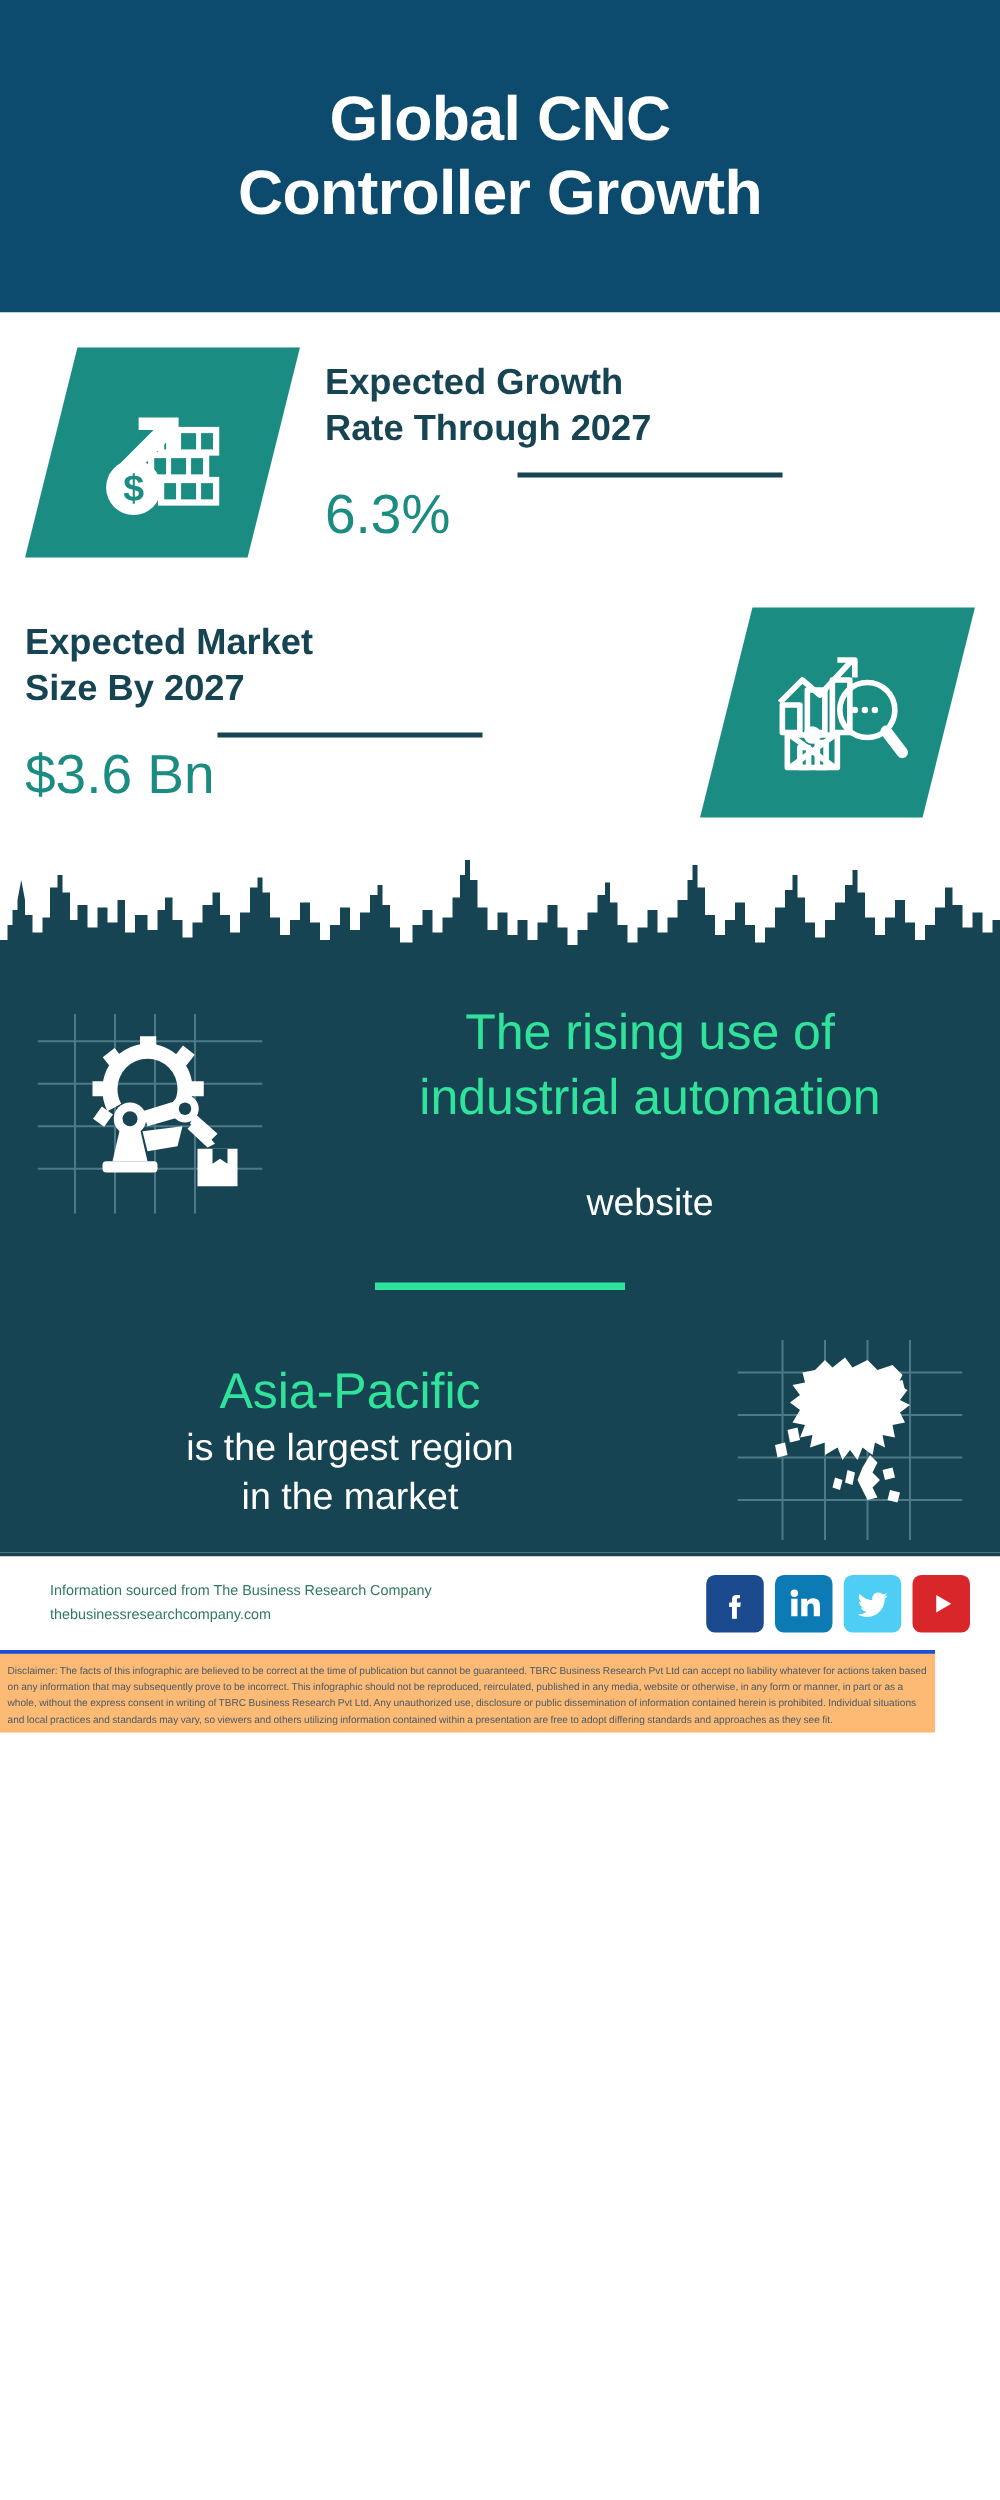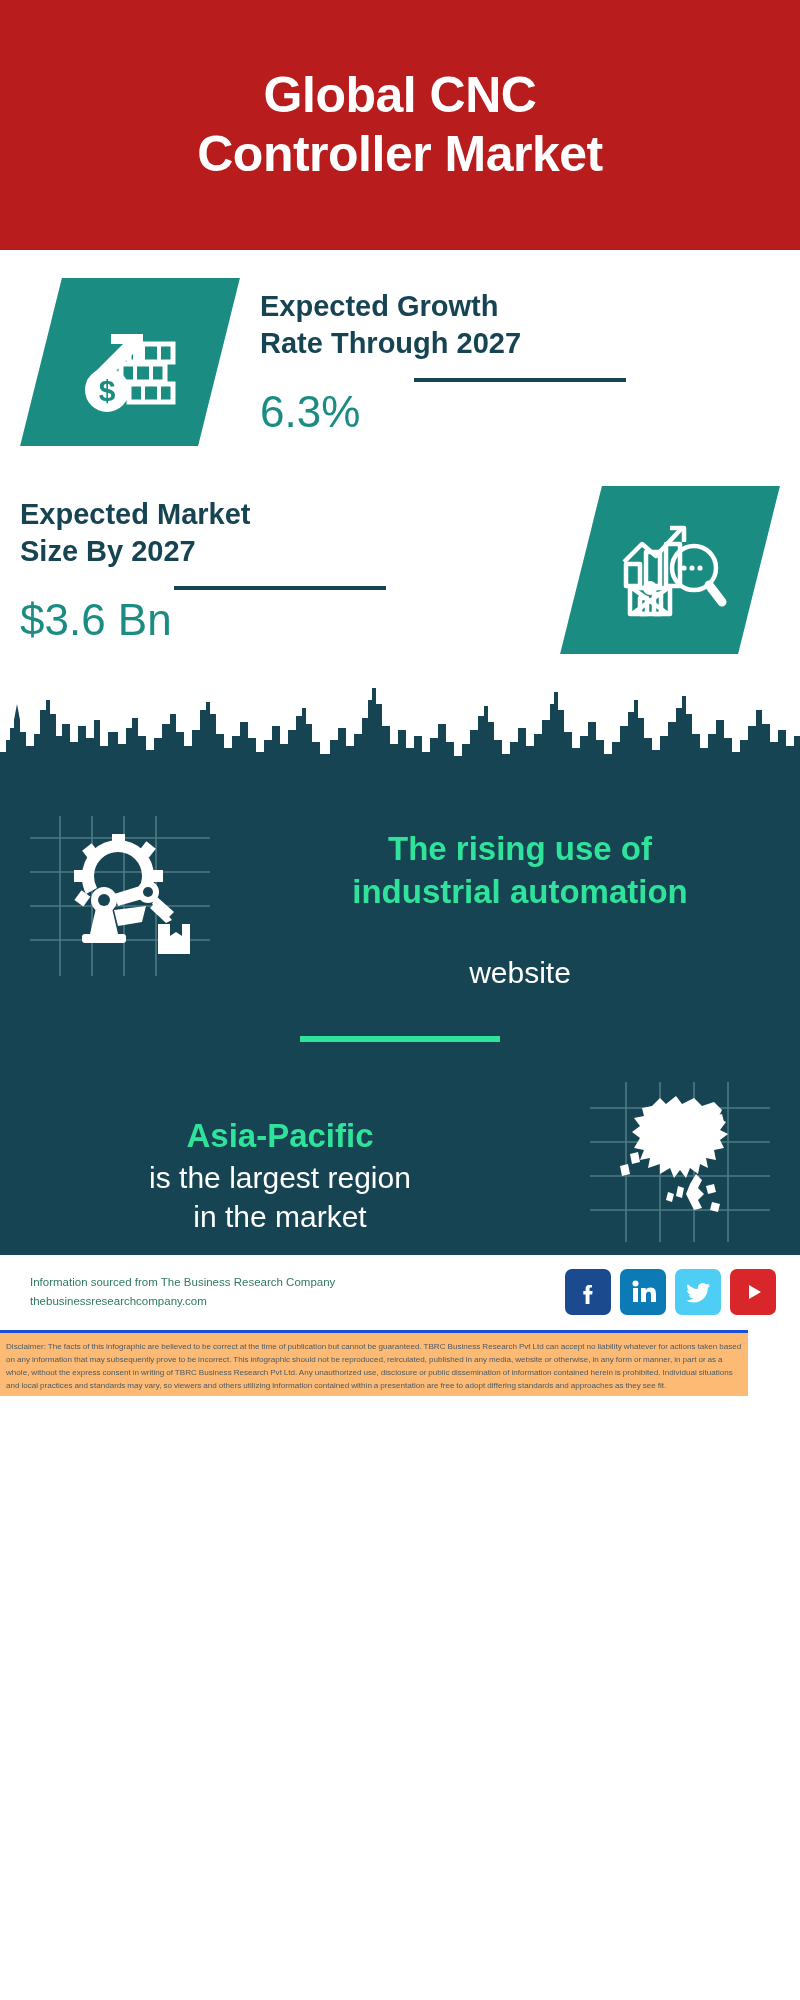--- a/index.html
+++ b/index.html
@@ -8,21 +8,21 @@
     font-family:"Liberation Sans", sans-serif;
     background:#ffffff;
     position:relative;
     overflow:hidden;
   }
   .page { width:800px; height:2000px; position:relative; }
 
   
   .header {
     width:800px; height:250px;
-    background:#b91c1c;
+    background:#0c4a6e;
     display:flex; align-items:center; justify-content:center;
     text-align:center;
   }
   .header-title {
     color:#ffffff;
     font-size:50px;
     font-weight:bold;
     line-height:1.18;
     letter-spacing:-0.5px;
     padding:0 40px;
@@ -105,24 +105,23 @@
     width:240px;
     display:flex; align-items:center; justify-content:center;
   }
   .info-text-cell {
     width:560px;
     text-align:center;
     padding:0 22px;
   }
   .accent-line {
     color:#2fe39b;
-    font-size:33px;
-    font-weight:bold;
+    font-size:40px;
+    font-weight:normal;
     line-height:1.3;
-    margin-top:28px;
   }
   .plain-line {
     color:#ffffff;
     font-size:30px;
     font-weight:normal;
     line-height:1.3;
   }
   .green-rule {
     width:200px; height:6px;
     background:#2fe39b;
@@ -133,21 +132,21 @@
   .gridicon { position:relative; width:180px; height:160px; }
   .gridicon svg { display:block; }
 
   
   .footer {
     width:800px;
     background:#ffffff;
     border-top:3px solid #164452;
     height:78px;
     display:flex; align-items:center;
-    padding-left:30px;
+    padding-left:40px;
   }
   .footer-text { flex:1; }
   .footer-text div {
     color:#2f7a5c;
     font-size:11.5px;
     line-height:1.65;
     white-space:nowrap;
   }
   .socials { display:flex; gap:9px; padding-right:24px; }
   .sicon {
@@ -175,21 +174,21 @@
   }
 </style>
 </head>
 <body>
 
 <div class="page">
 
   <div class="header">
     <div class="header-title">
       <span>Global CNC</span><br>
-      <span>Controller Market</span>
+      <span>Controller Growth</span>
     </div>
   </div>
 
   <div class="white-zone">
 
     <div class="stat-row">
       <div class="icon-cell">
         <div class="para">
           <span class="glyph">
             <svg width="118" height="112" viewBox="0 0 118 112">

